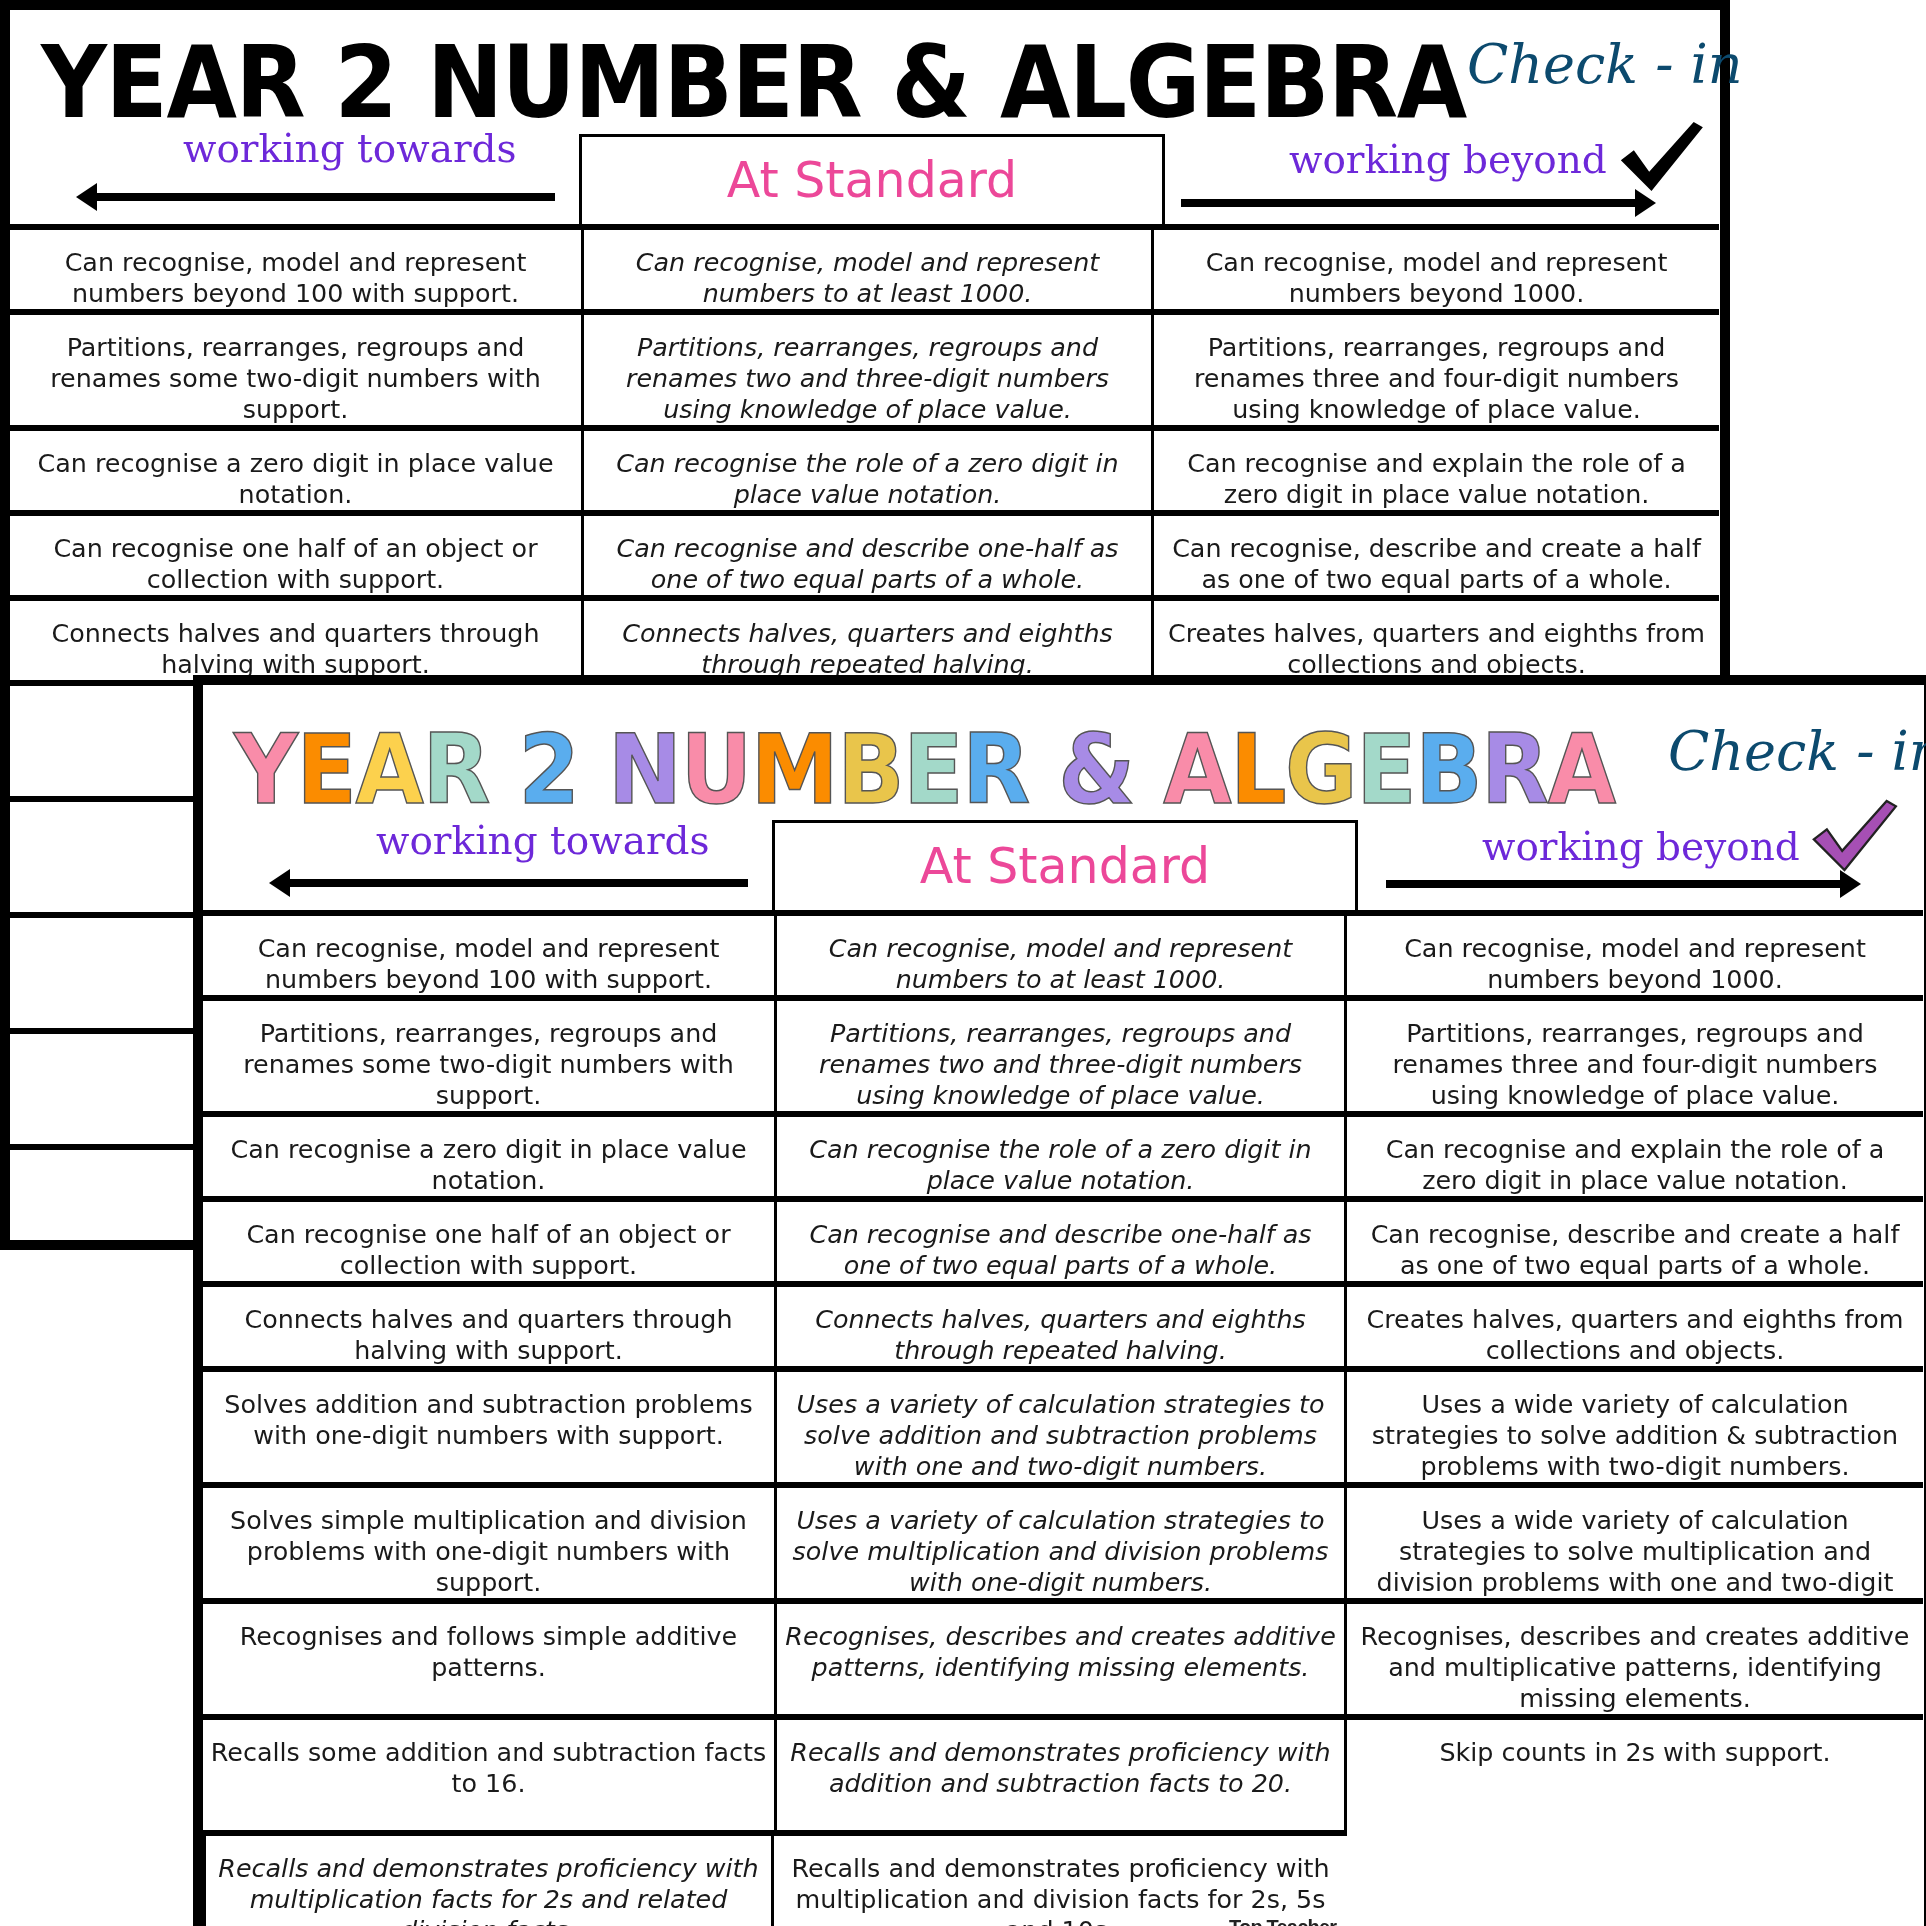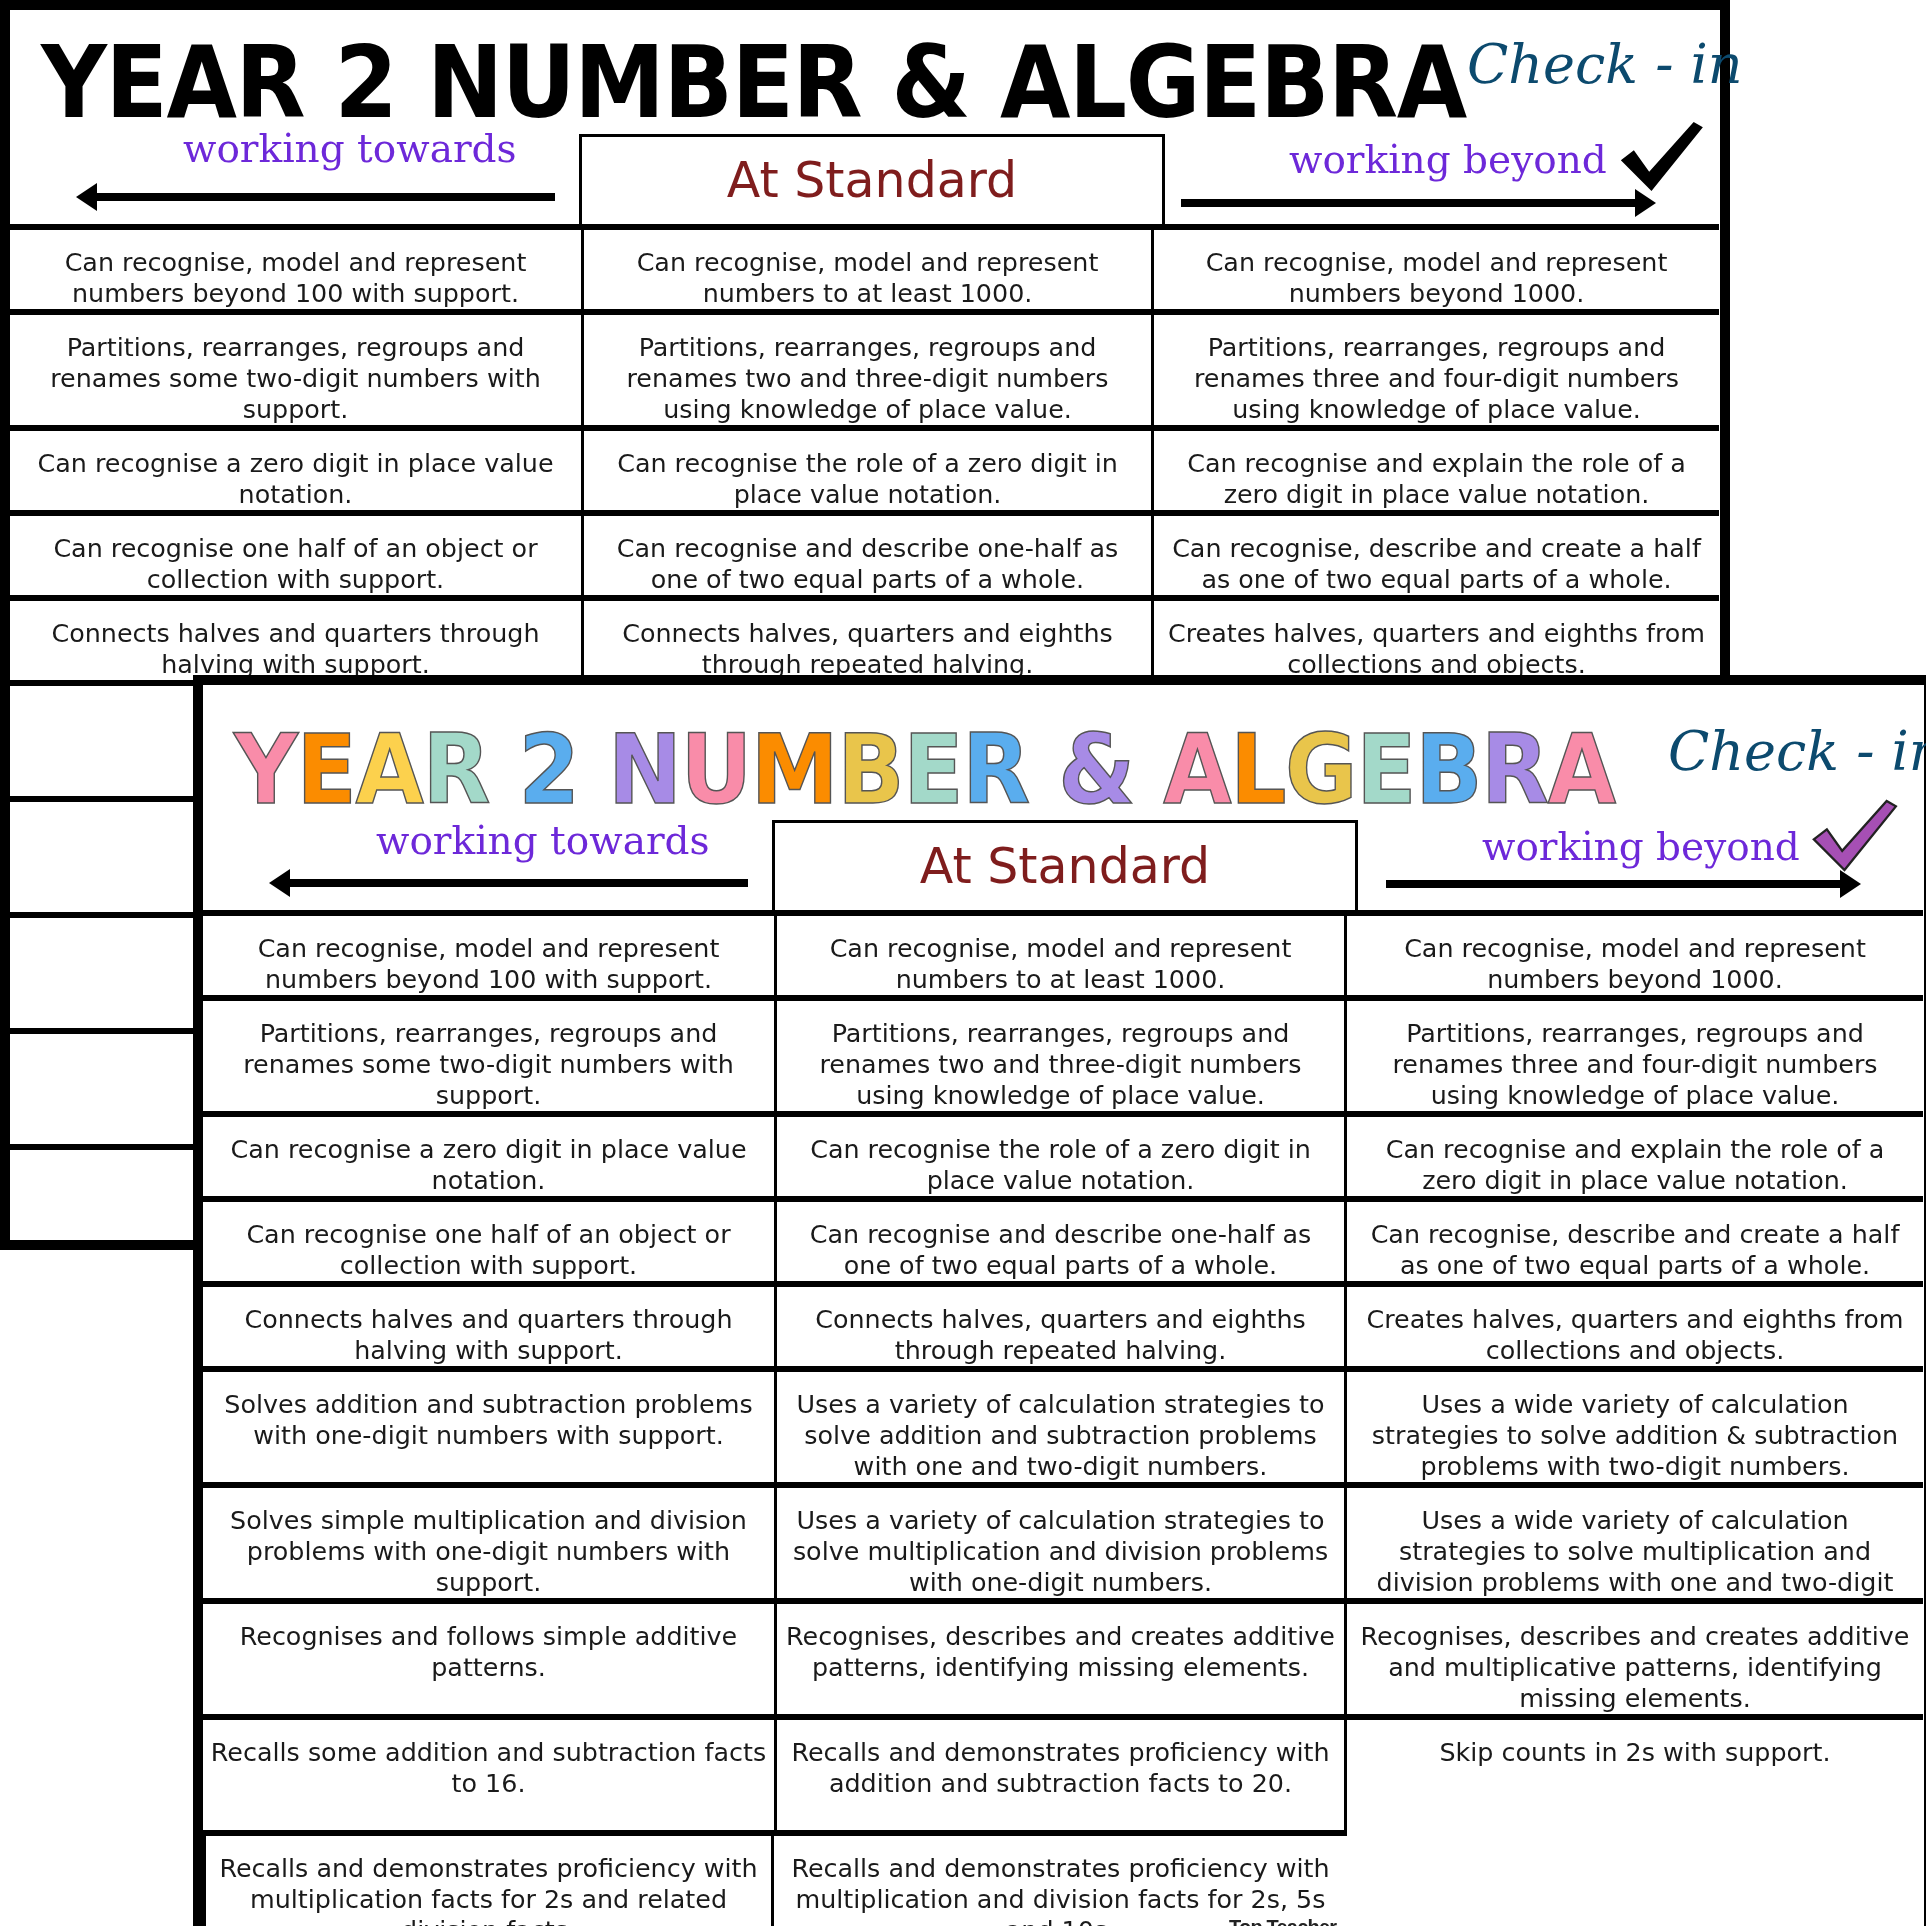--- a/index.html
+++ b/index.html
@@ -10,24 +10,24 @@
   .title { position:absolute; font-family:"DejaVu Sans", sans-serif; font-weight:bold; letter-spacing:-1.5px; white-space:nowrap; }
   #back .title { left:31px; top:15.4px; font-size:99px; color:#000; transform:scaleX(0.92); transform-origin:left top; }
   #front .title { left:31px; top:29px; font-size:96px; transform:scaleX(0.92); transform-origin:left top; }
   #front .title span { -webkit-text-stroke:1.5px #555; }
   .checkin { position:absolute; font-family:"DejaVu Serif", serif; font-style:italic; font-size:54px; font-weight:200; color:#0c4a6e; white-space:nowrap;margin-left:20px; }
   .script { position:absolute; font-family:"DejaVu Serif", serif; font-size:39px; color:#6d28d9; white-space:nowrap; }
   .arrow { position:absolute; height:7.7px; background:#000; }
   .arrow.left::before { content:""; position:absolute; left:-20px; top:-10px; border-right:21.6px solid #000; border-top:14px solid transparent; border-bottom:14px solid transparent; }
   .arrow.right::after { content:""; position:absolute; right:-20px; top:-10px; border-left:21.6px solid #000; border-top:14px solid transparent; border-bottom:14px solid transparent; }
   .check { position:absolute; }
-  .header-box { position:absolute; border:3.9px solid #000; border-bottom:none; box-sizing:border-box; display:flex; align-items:center; justify-content:center; font-family:"DejaVu Sans", sans-serif; font-size:49px; color:#7f1d1d; }
+  .header-box { position:absolute; border:3.9px solid #000; border-bottom:none; box-sizing:border-box; display:flex; align-items:center; justify-content:center; font-family:"DejaVu Sans", sans-serif; font-size:49px; color:#ec4899; }
   .grid { position:absolute; display:grid; }
   .cell { border-top:6.2px solid #000; display:flex; align-items:flex-start; justify-content:center; text-align:center; font-family:"DejaVu Sans", sans-serif; font-size:25.4px; line-height:31px; padding:17px 7.7px 0 7.7px; box-sizing:border-box; overflow:hidden; }
-  .cell.mid { border-left:3.9px solid #000; border-right:3.9px solid #000; }
+  .cell.mid { border-left:3.9px solid #000; border-right:3.9px solid #000;font-style:italic; }
   .watermark { position:absolute; right:10.8px; bottom:3.1px; font-family:"Liberation Sans", sans-serif; font-weight:bold; font-size:20px; color:#222; letter-spacing:-0.8px; }
 </style>
 </head>
 <body>
 
 <div id="back" class="sheet">
   <div class="title">YEAR 2 NUMBER &amp; ALGEBRA</div>
   <div class="checkin" style="left:1437px; top:23px;">Check - in</div>
   <svg class="check" style="left:1607px; top:108px;" width="92" height="77" viewBox="0 0 120 100">
     <path d="M5 55 L22 42 L42 70 L100 5 L112 12 L45 95 Z" fill="#000"></path>

